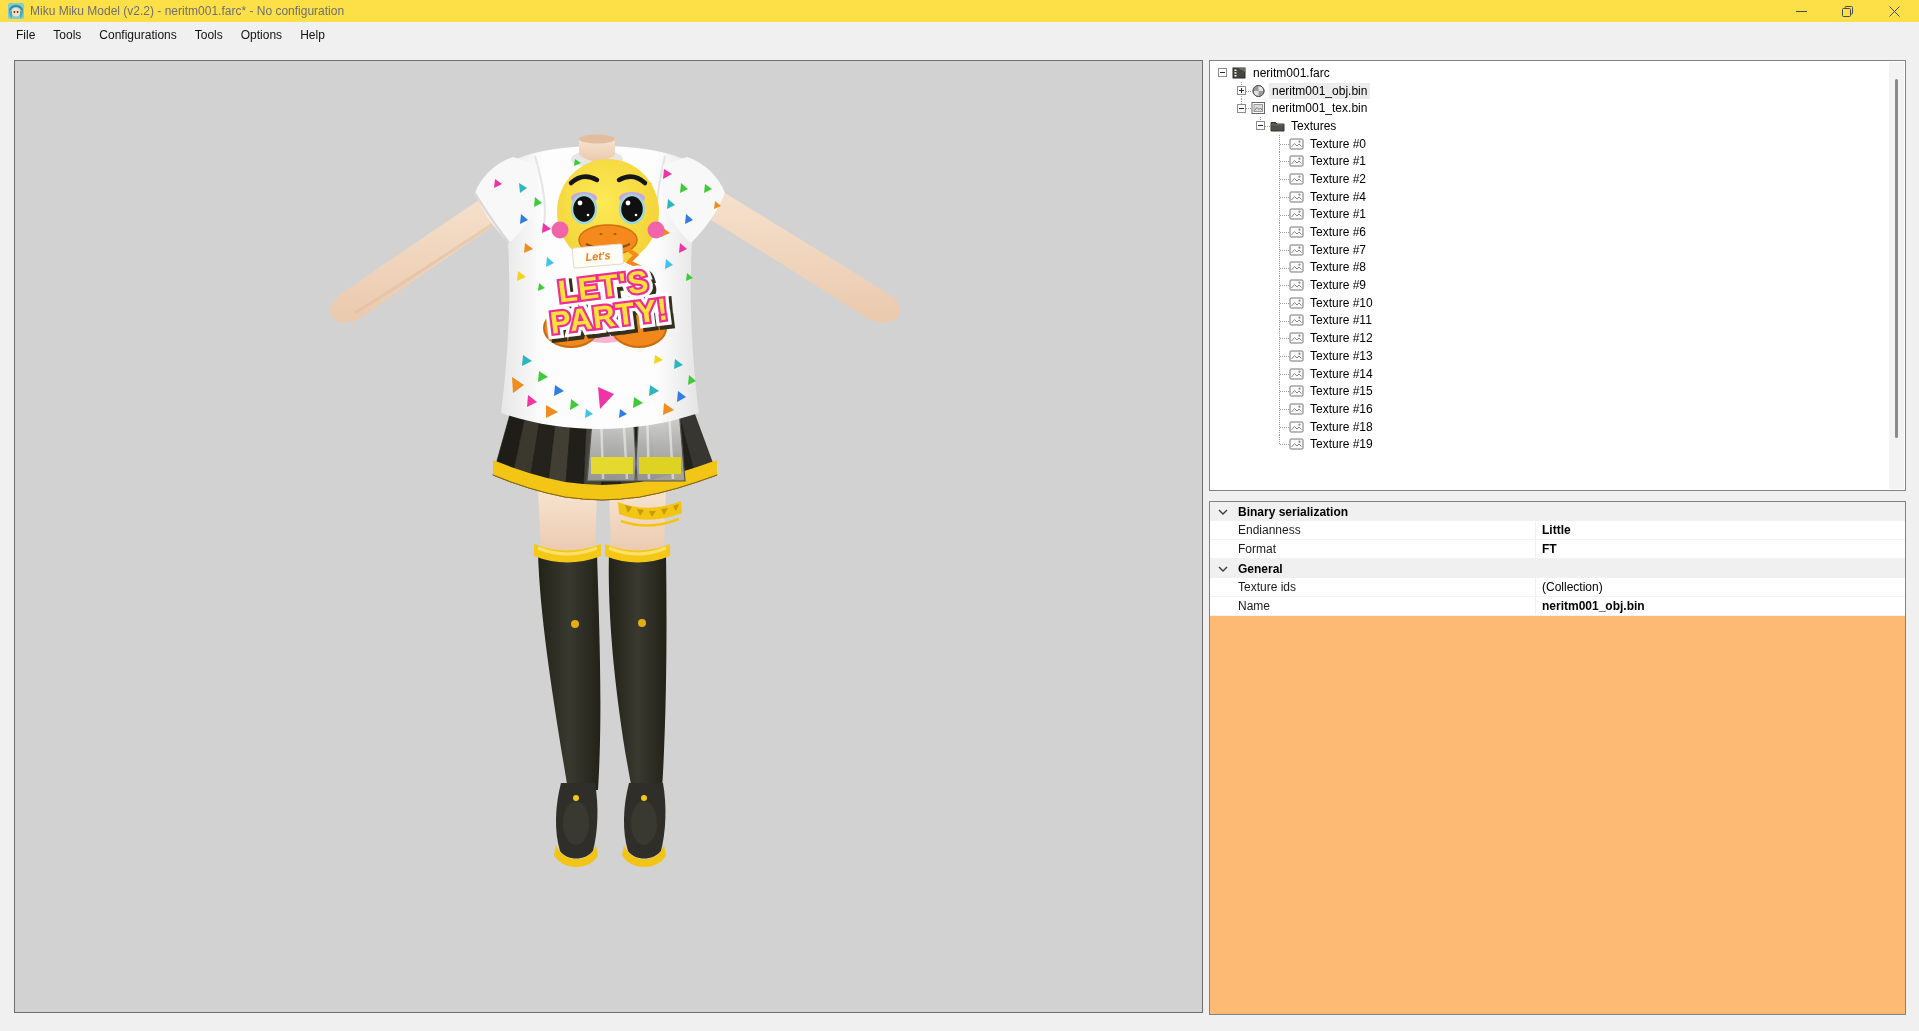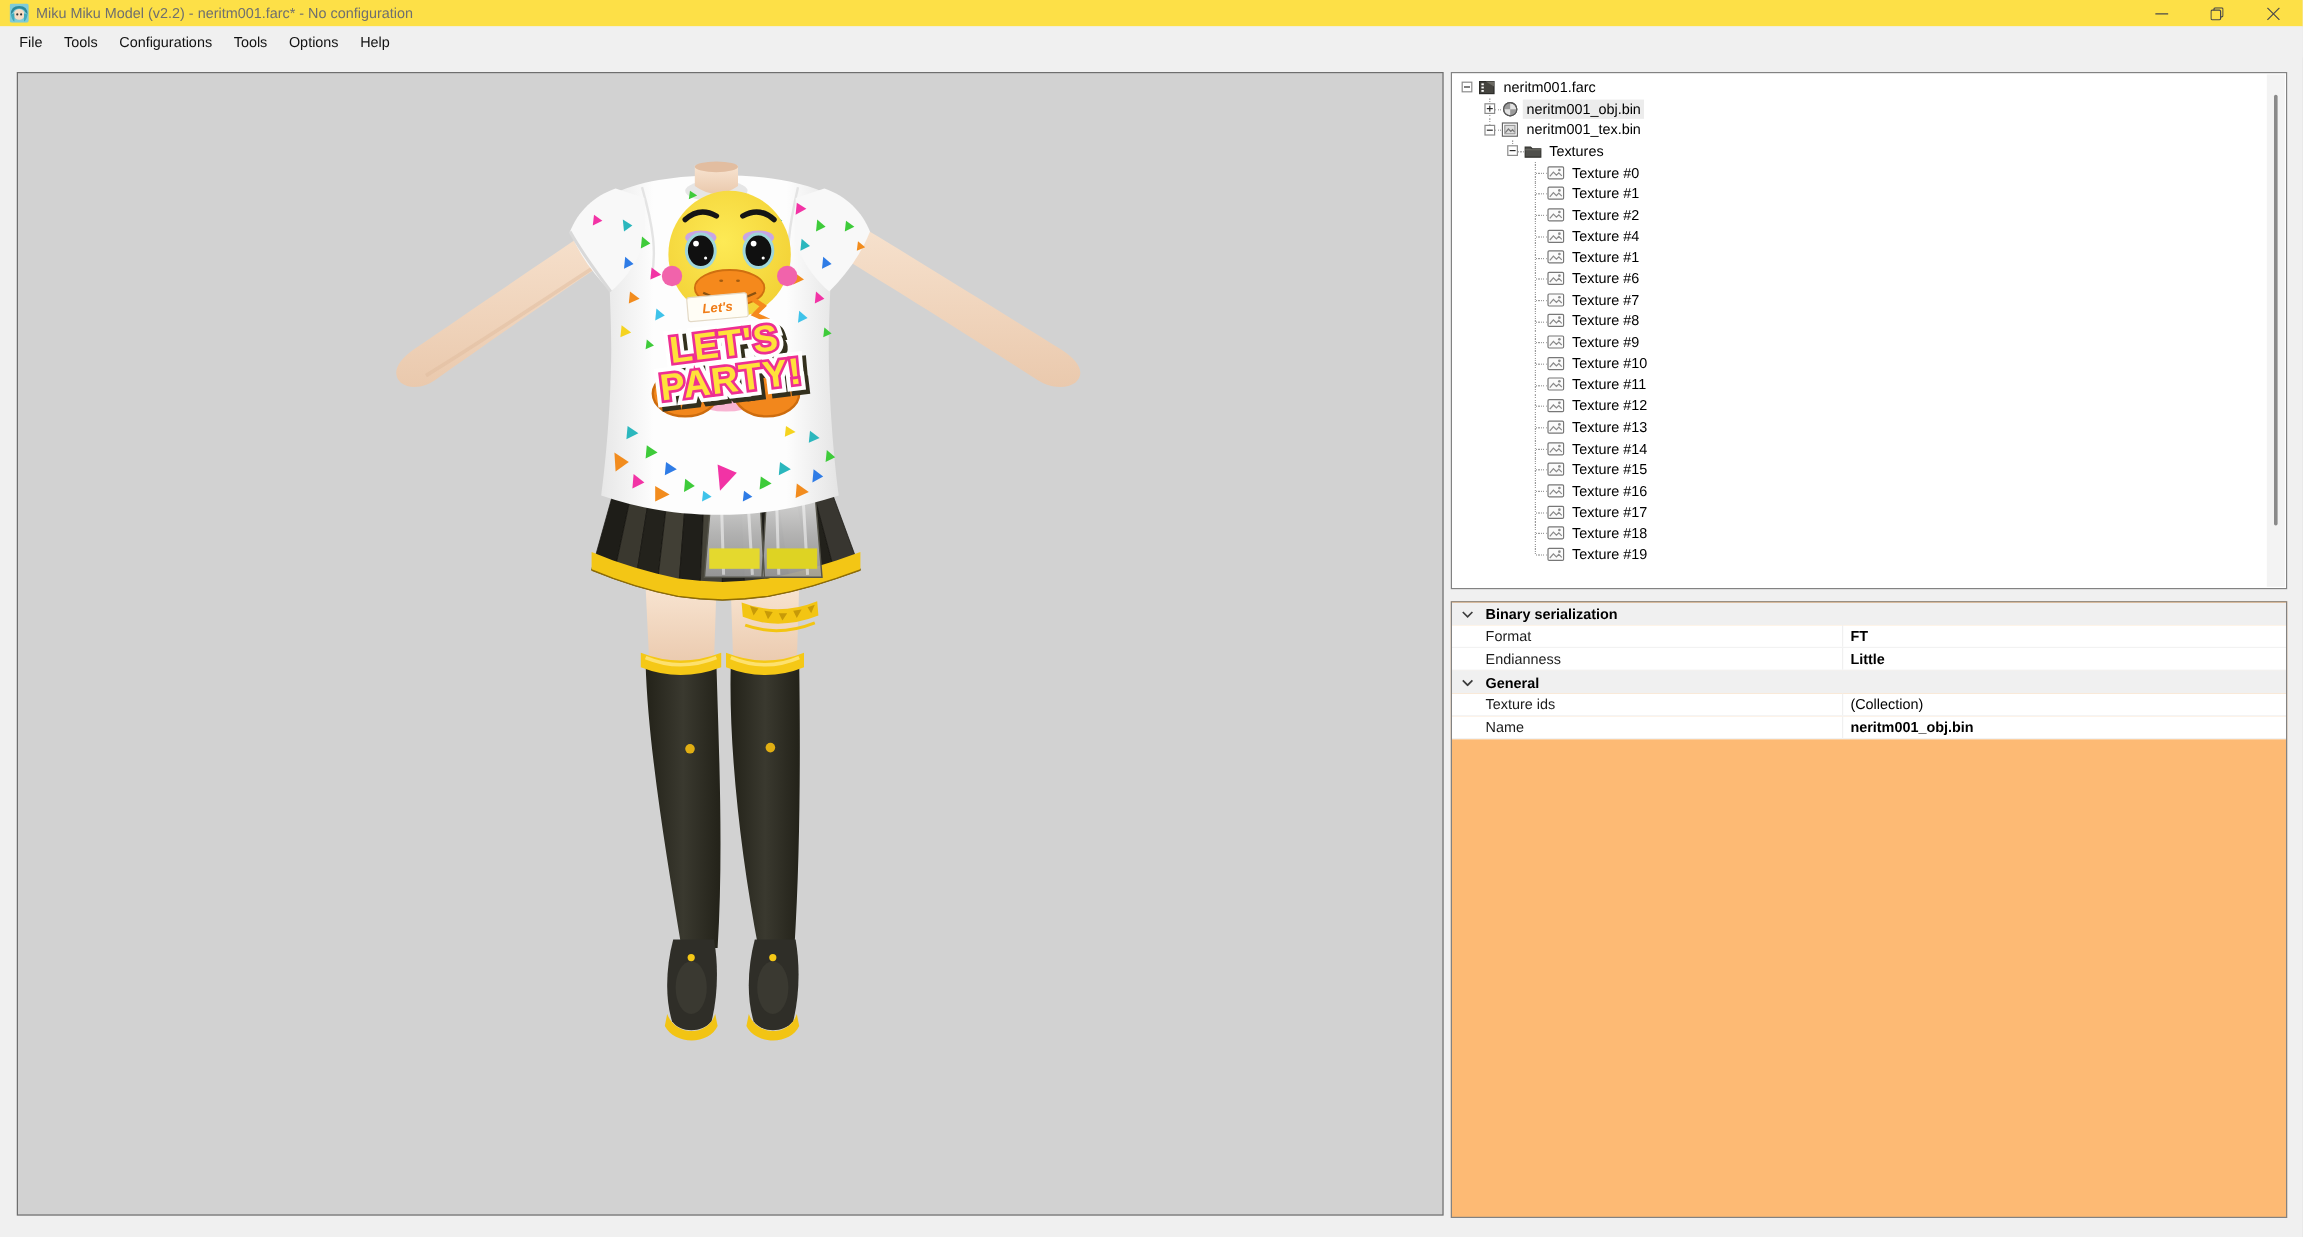--- a/index.html
+++ b/index.html
@@ -597,34 +597,20 @@
         <span class="guide"></span>
         <span class="guide"></span>
         <span class="conn c-t"></span>
         <span class="ticon">
           <svg width="15" height="14" viewBox="0 0 15 14">
             <rect x="1" y="2" width="13" height="10" rx="1" fill="#fbfbfb" stroke="#777"></rect>
             <path d="M2.5 10 L5.5 6.5 L8 9 L10 7 L12.5 9.5" stroke="#8a8a8a" fill="none"></path>
             <circle cx="10.5" cy="4.7" r="1.1" fill="#8a8a8a"></circle>
           </svg>
         </span>
-        <span class="tlabel">Texture #17</span>
-      </div>
-      <div class="trow">
-        <span class="guide"></span>
-        <span class="guide"></span>
-        <span class="guide"></span>
-        <span class="conn c-t"></span>
-        <span class="ticon">
-          <svg width="15" height="14" viewBox="0 0 15 14">
-            <rect x="1" y="2" width="13" height="10" rx="1" fill="#fbfbfb" stroke="#777"></rect>
-            <path d="M2.5 10 L5.5 6.5 L8 9 L10 7 L12.5 9.5" stroke="#8a8a8a" fill="none"></path>
-            <circle cx="10.5" cy="4.7" r="1.1" fill="#8a8a8a"></circle>
-          </svg>
-        </span>
         <span class="tlabel">Texture #18</span>
       </div>
       <div class="trow">
         <span class="guide"></span>
         <span class="guide"></span>
         <span class="guide"></span>
         <span class="conn c-l"></span>
         <span class="ticon">
           <svg width="15" height="14" viewBox="0 0 15 14">
             <rect x="1" y="2" width="13" height="10" rx="1" fill="#fbfbfb" stroke="#777"></rect>
@@ -644,26 +630,26 @@
   <div>
       <div class="prow pcat">
         <span class="chev">
           <svg width="10" height="6" viewBox="0 0 10 6">
             <path d="M1 1 L5 5 L9 1" fill="none" stroke="#3c3c3c" stroke-width="1.4"></path>
           </svg>
         </span>
         <span class="pcatlabel">Binary serialization</span>
       </div>
       <div class="prow pitem">
+        <span class="plabel">Endianness</span>
+        <span class="pvalue bold">Little</span>
+      </div>
+      <div class="prow pitem">
         <span class="plabel">Format</span>
         <span class="pvalue bold">FT</span>
-      </div>
-      <div class="prow pitem">
-        <span class="plabel">Endianness</span>
-        <span class="pvalue bold">Little</span>
       </div>
       <div class="prow pcat">
         <span class="chev">
           <svg width="10" height="6" viewBox="0 0 10 6">
             <path d="M1 1 L5 5 L9 1" fill="none" stroke="#3c3c3c" stroke-width="1.4"></path>
           </svg>
         </span>
         <span class="pcatlabel">General</span>
       </div>
       <div class="prow pitem">

